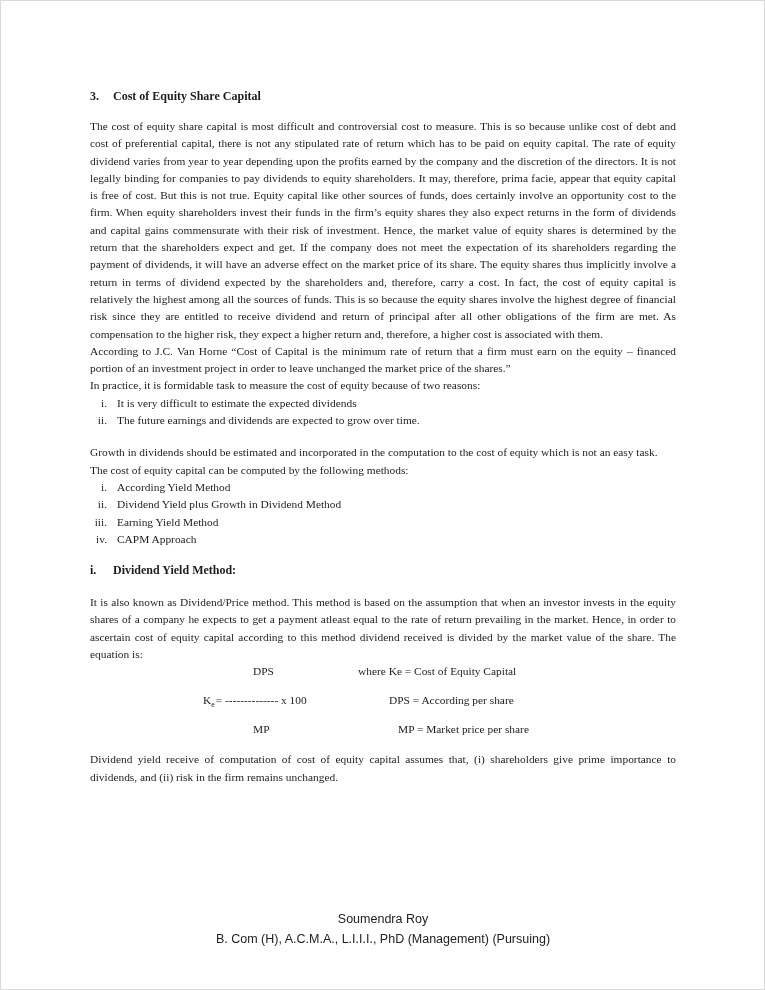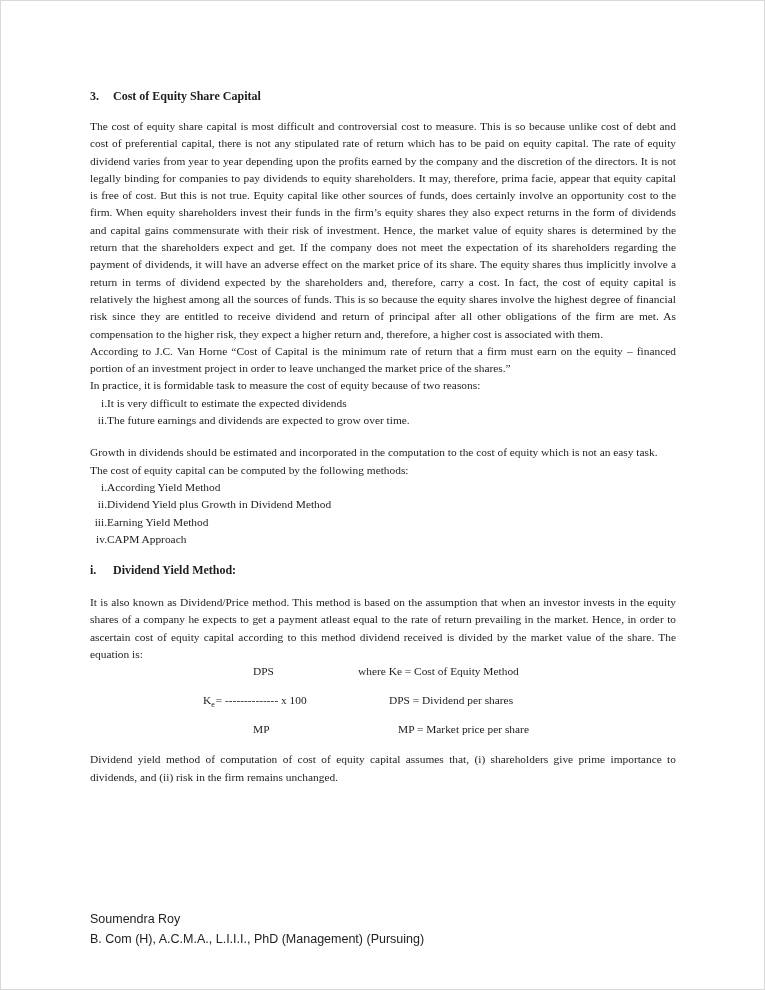--- a/index.html
+++ b/index.html
@@ -72,21 +72,21 @@
   .list-row {
     display: flex;
     line-height: 17.3px;
   }
   .list-row .marker {
     width: 17px;
     text-align: right;
     flex-shrink: 0;
   }
   .list-row .li-text {
-    margin-left: 0;
+    margin-left: 10px;
   }
   
   .formula {
     position: relative;
   }
   .f-row {
     position: relative;
     height: 17px;
     line-height: 17px;
   }
@@ -111,20 +111,21 @@
   
   .footer {
     position: absolute;
     left: 90px;
     top: 909px;
     width: 586px;
     font-family: "Liberation Sans", "DejaVu Sans", sans-serif;
     font-size: 12.5px;
     line-height: 20px;
     color: #222222;
+    text-align: center;
   }
 </style>
 </head>
 <body>
 
 <div class="page">
   <div class="content">
 
     <div class="doc-heading">
       <span class="h-marker">3.</span>
@@ -174,33 +175,33 @@
     <div class="sub-heading">
       <span class="h-marker">i.</span>
       <span>Dividend Yield Method:</span>
     </div>
 
     <p class="para m-dymbody">It is also known as Dividend/Price method. This method is based on the assumption that when an investor invests in the equity shares of a company he expects to get a payment atleast equal to the rate of return prevailing in the market. Hence, in order to ascertain cost of equity capital according to this method dividend received is divided by the market value of the share. The equation is:</p>
 
     <div class="formula m-formula">
       <div class="f-row">
         <span class="f-pos f-num">DPS</span>
-        <span class="f-pos f-leg0">where Ke = Cost of Equity Method</span>
+        <span class="f-pos f-leg0">where Ke = Cost of Equity Capital</span>
       </div>
       <div class="f-row">
         <span class="f-pos f-keline"><span>K</span><sub>e</sub><span class="f-rest">= -------------- x 100</span></span>
-        <span class="f-pos f-leg1">DPS = Dividend per shares</span>
+        <span class="f-pos f-leg1">DPS = According per share</span>
       </div>
       <div class="f-row">
         <span class="f-pos f-den">MP</span>
         <span class="f-pos f-leg2">MP = Market price per share</span>
       </div>
     </div>
 
-    <p class="para">Dividend yield method of computation of cost of equity capital assumes that, (i) shareholders give prime importance to dividends, and (ii) risk in the firm remains unchanged.</p>
+    <p class="para">Dividend yield receive of computation of cost of equity capital assumes that, (i) shareholders give prime importance to dividends, and (ii) risk in the firm remains unchanged.</p>
 
   </div>
 
   <div class="footer">
     <div>Soumendra Roy</div>
     <div>B. Com (H), A.C.M.A., L.I.I.I., PhD (Management) (Pursuing)</div>
   </div>
 </div>
 
 </body></html>

